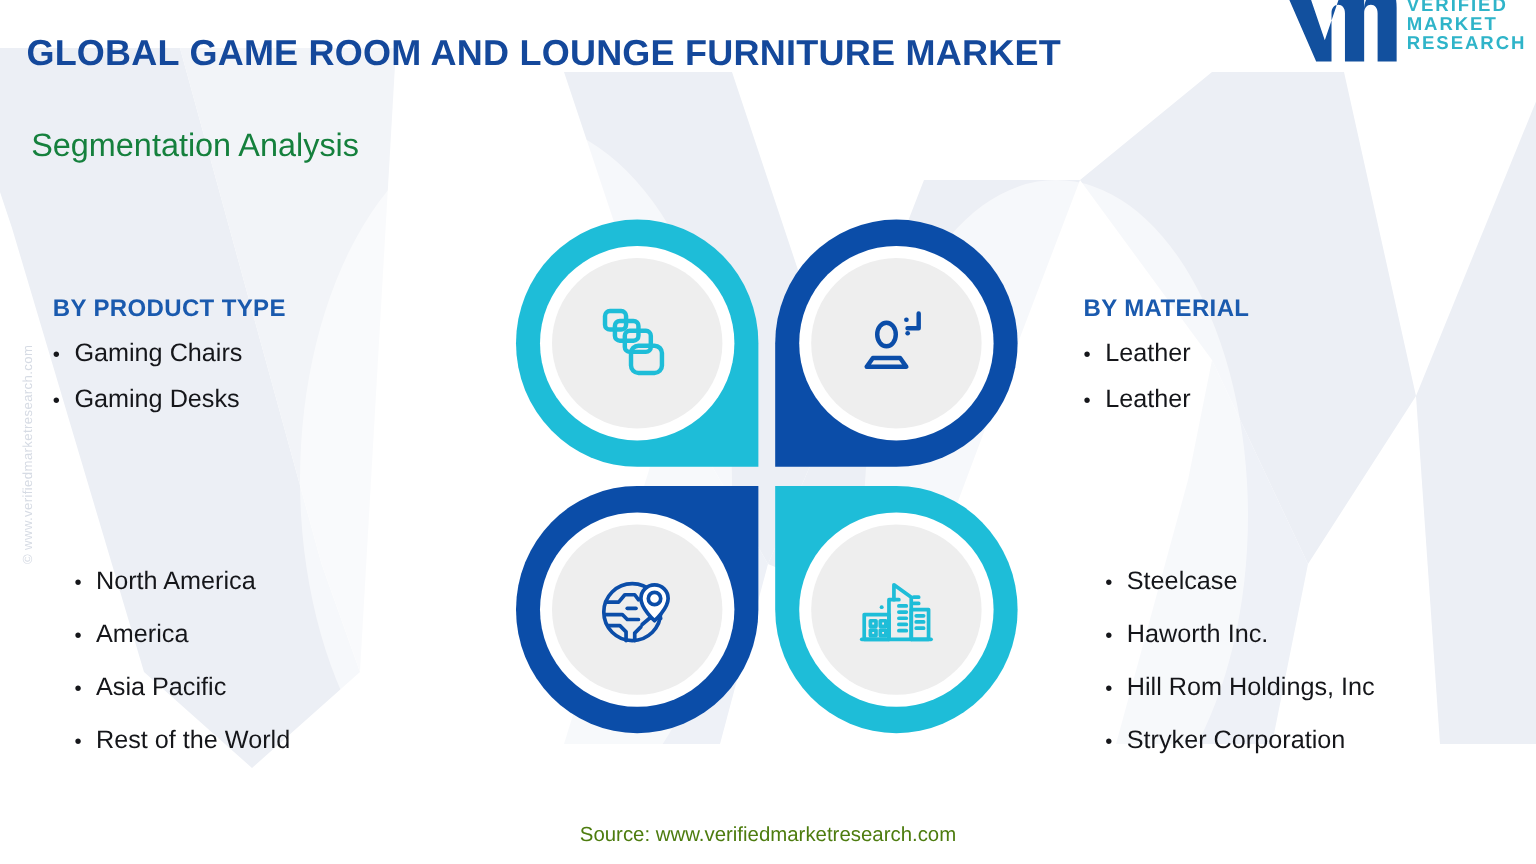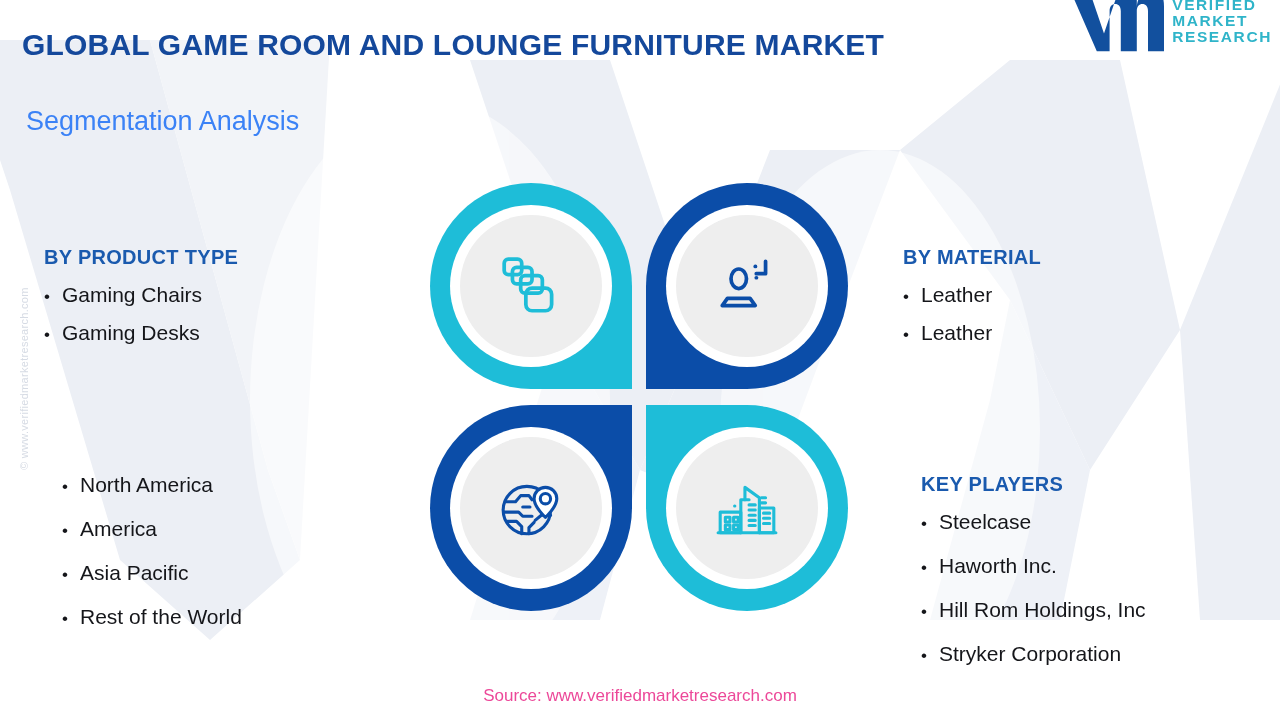--- a/index.html
+++ b/index.html
@@ -71,21 +71,21 @@
     color: #2fb4c9;
     white-space: nowrap;
   }
 
   
   #subtitle {
     position: absolute;
     left: 26px;
     top: 106px;
     font-size: 27px;
-    color: #3b82f6;
+    color: #15803d;
     z-index: 5;
     white-space: nowrap;
   }
 
   
   #vertical-watermark {
     position: absolute;
     left: 4px;
     top: 230px;
     width: 24px;
@@ -196,21 +196,21 @@
   }
 
   
   #source-footer {
     position: absolute;
     left: 0;
     bottom: 14px;
     width: 1280px;
     text-align: center;
     font-size: 17px;
-    color: #ec4899;
+    color: #4d7c0f;
     z-index: 5;
   }
 </style>
 </head>
 <body>
 
 <svg id="bg-watermark" viewBox="0 0 1280 720" preserveAspectRatio="none" aria-hidden="true">
   <rect x="0" y="0" width="1280" height="720" fill="#ffffff"></rect>
   <g fill="#eceff5">
 
@@ -298,21 +298,20 @@
       <span>Asia Pacific</span>
     </li>
     <li>
       <span class="bullet-dot">•</span>
       <span>Rest of the World</span>
     </li>
   </ul>
 </div>
 
 <div class="segment" id="seg-key-players">
-  <div class="segment-heading">KEY PLAYERS</div>
   <ul class="segment-list">
     <li>
       <span class="bullet-dot">•</span>
       <span>Steelcase</span>
     </li>
     <li>
       <span class="bullet-dot">•</span>
       <span>Haworth Inc.</span>
     </li>
     <li>

